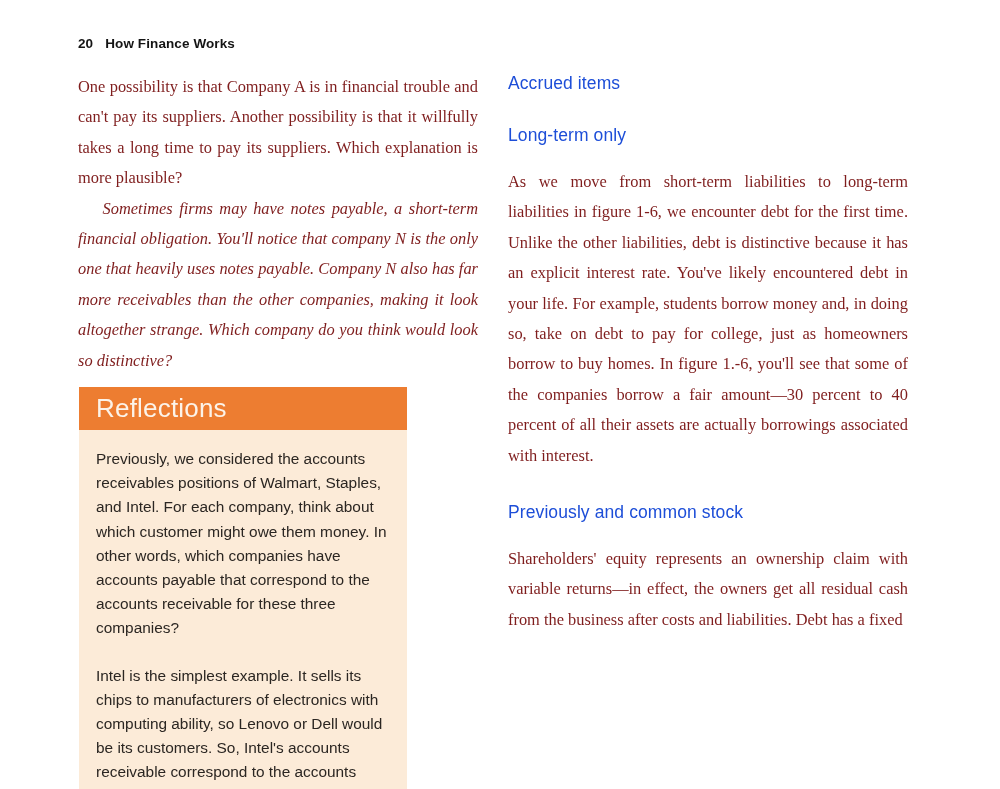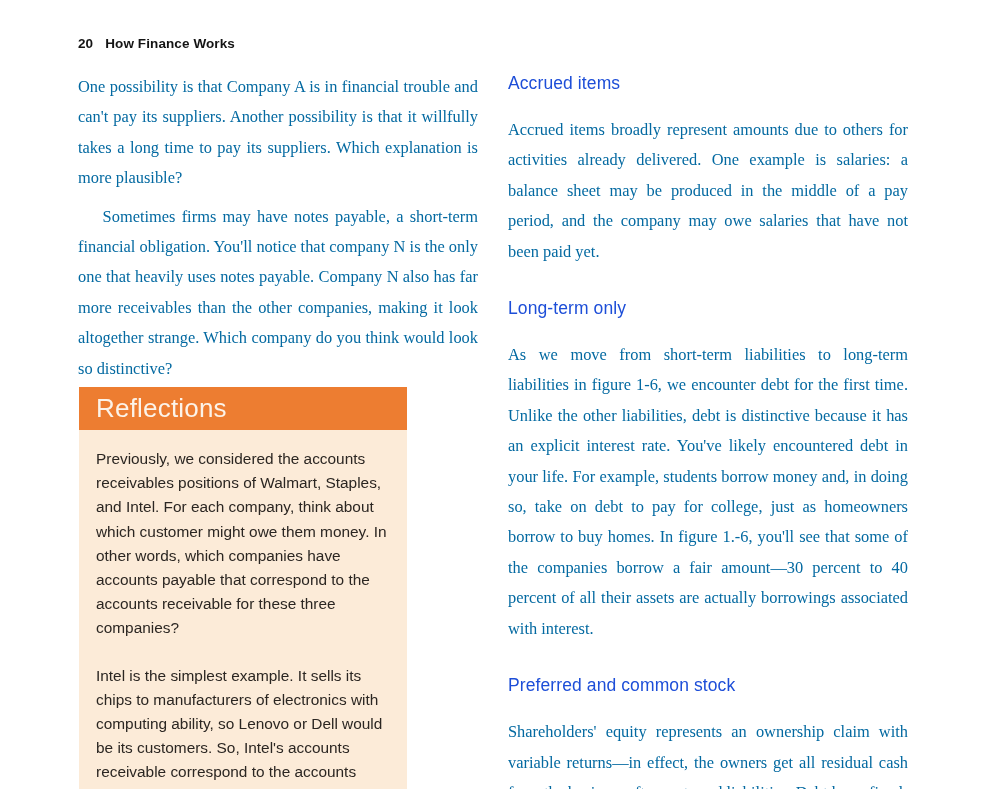--- a/index.html
+++ b/index.html
@@ -42,25 +42,25 @@
   .col-right { left: 508px; }
 
   
   p.body {
     margin: 0;
     font-family: "Liberation Serif", serif;
     font-size: 16.4px;
     line-height: 30.4px;
     text-align: justify;
     text-justify: inter-word;
-    color: #0369a1;
+    color: #7f1d1d;
     hyphens: none;
   }
   p.body.indent { text-indent: 1.5em; }
-  p.body + p.body { margin-top: 8px; }
+  p.body + p.body { margin-top: 0; font-style: italic; }
 
   
   h2.section-head {
     margin: 0 0 21px 0;
     font-family: "Liberation Sans", sans-serif;
     font-weight: normal;
     font-size: 17.5px;
     line-height: 22px;
     color: #1d4ed8;
     letter-spacing: 0.1px;
@@ -130,28 +130,27 @@
     <div class="reflections-body">
       <p class="reflection-text">Previously, we considered the accounts receivables positions of Walmart, Staples, and Intel. For each company, think about which customer might owe them money. In other words, which companies have accounts payable that correspond to the accounts receivable for these three companies?</p>
       <p class="reflection-text">Intel is the simplest example. It sells its chips to manufacturers of electronics with computing ability, so Lenovo or Dell would be its customers. So, Intel's accounts receivable correspond to the accounts payable of Lenovo or Dell.</p>
     </div>
   </div>
 
   <div class="col col-right">
 
     <div class="section-block">
       <h2 class="section-head">Accrued items</h2>
-      <p class="body">Accrued items broadly represent amounts due to others for activities already delivered. One example is salaries: a balance sheet may be produced in the middle of a pay period, and the company may owe salaries that have not been paid yet.</p>
     </div>
 
     <div class="section-block">
       <h2 class="section-head">Long-term only</h2>
       <p class="body">As we move from short-term liabilities to long-term liabilities in figure 1-6, we encounter debt for the first time. Unlike the other liabilities, debt is distinctive because it has an explicit interest rate. You've likely encountered debt in your life. For example, students borrow money and, in doing so, take on debt to pay for college, just as homeowners borrow to buy homes. In figure 1.-6, you'll see that some of the companies borrow a fair amount—30 percent to 40 percent of all their assets are actually borrowings associated with interest.</p>
     </div>
 
     <div class="section-block">
-      <h2 class="section-head">Preferred and common stock</h2>
+      <h2 class="section-head">Previously and common stock</h2>
       <p class="body">Shareholders' equity represents an ownership claim with variable returns—in effect, the owners get all residual cash from the business after costs and liabilities. Debt has a fixed</p>
     </div>
 
   </div>
 
 </div>
 
 </body></html>

